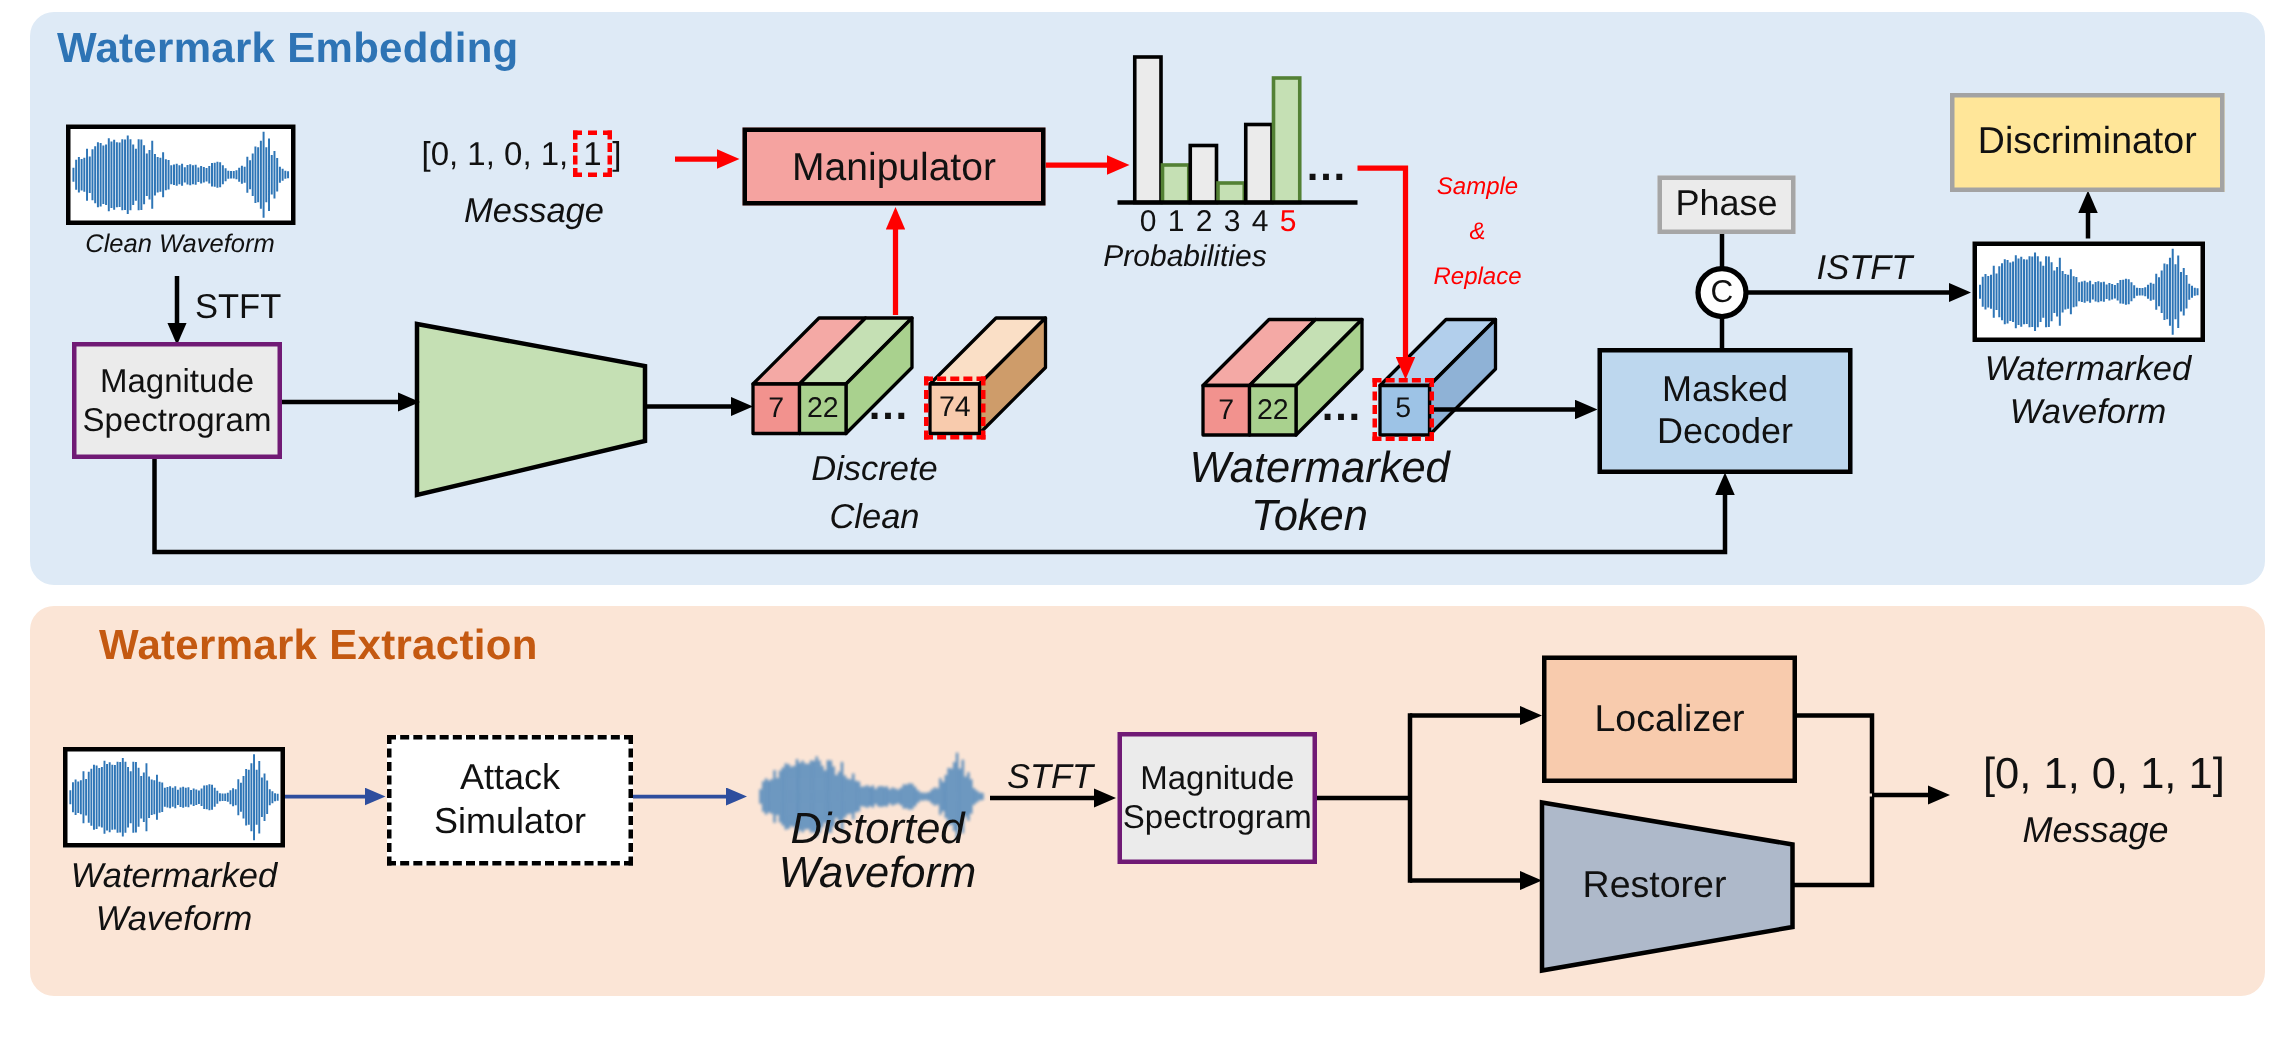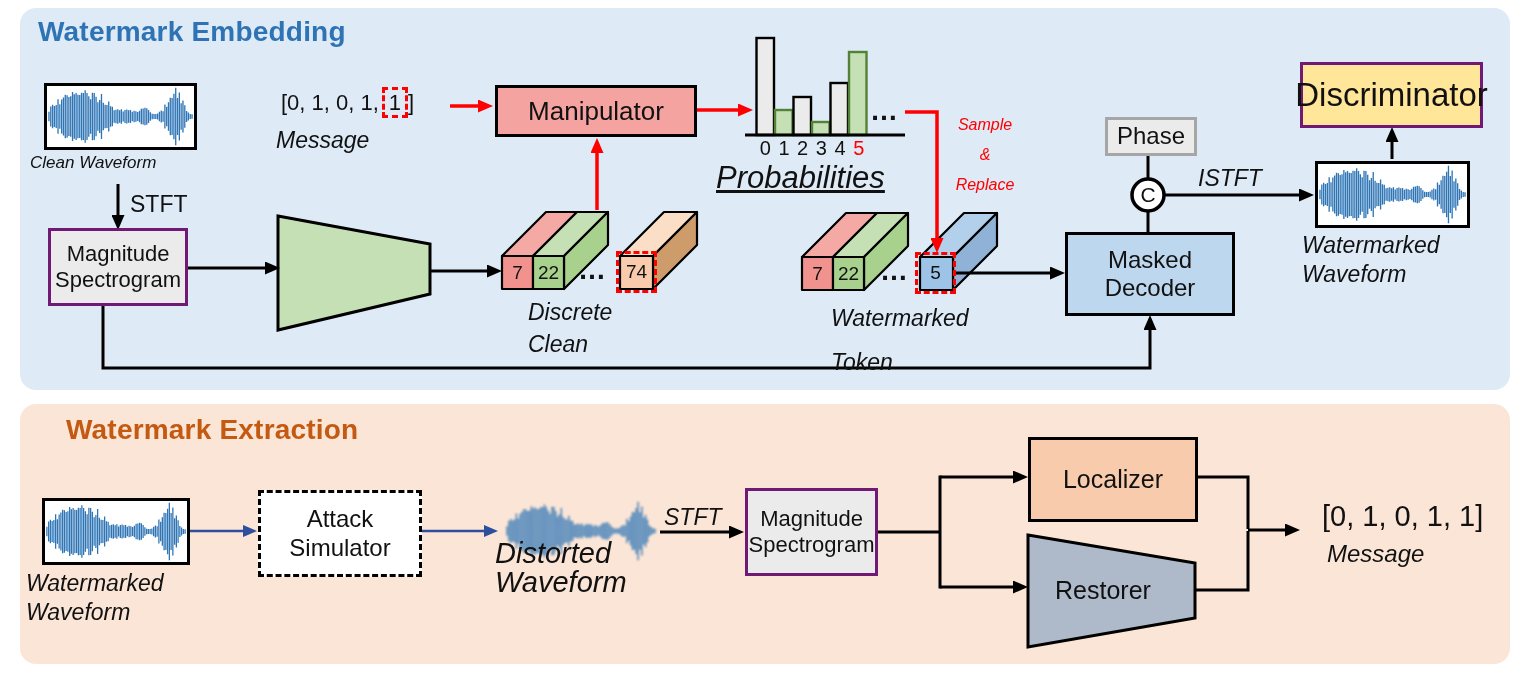--- a/index.html
+++ b/index.html
@@ -10,31 +10,31 @@
   .panel{position:absolute;border-radius:16px;}
   #panel-embed{left:20px;top:8px;width:1490px;height:382px;background:var(--embedding_bg);}
   #panel-extract{left:20px;top:404px;width:1490px;height:260px;background:var(--extraction_bg);}
   .ptitle{position:absolute;font-size:28px;font-weight:600;letter-spacing:.2px;}
   #title-embed{left:38px;top:16px;color:var(--embedding_title);}
   #title-extract{left:38px;top:414px;color:var(--extraction_title);margin-left:28px;}
 
   svg#layer{position:absolute;left:0;top:0;width:1527px;height:693px;}
 
   .box{position:absolute;box-sizing:border-box;display:flex;align-items:center;justify-content:center;text-align:center;line-height:1.18;}
-  .lbl{position:absolute;font-style:italic;line-height:1.22;}
+  .lbl{position:absolute;text-align:center;font-style:italic;line-height:1.22;}
 
   .waveframe{position:absolute;box-sizing:border-box;background:#fff;border:3px solid #000;}
   .waveframe svg,.wavefree svg{display:block;width:100%;height:100%;}
   .wavefree{position:absolute;filter:blur(1px);opacity:.95;}
   .wavepath{stroke:var(--waveform_blue);stroke-width:2.7;fill:none;}
 
   #manipulator{background:var(--manipulator);border:3px solid #000;font-size:26px;}
   #masked-decoder{background:var(--masked_decoder);border:3px solid #000;font-size:24px;}
   #masked-decoder span,#attack-simulator span{display:inline-block;width:112px;}
-  #discriminator{background:var(--discriminator);border:3px solid #701a75;font-size:33px;}
+  #discriminator{background:var(--discriminator);border:3px solid #a3a3a3;font-size:25px;}
   #localizer{background:var(--localizer);border:3px solid #000;font-size:25px;}
   #phase{background:var(--phase_fill);border:3px solid #A6A6A6;font-size:24px;}
   .spect{background:var(--spectrogram_fill);border:3px solid #701a75;font-size:22px;}
   .spect span{display:inline-block;width:126px;}
   #attack-simulator{background:#fff;border:3.5px dashed #000;font-size:24px;}
 
   .f-vq{fill:var(--vq_encoder);stroke:#000;stroke-width:3;}
   .f-restorer{fill:var(--restorer);stroke:#000;stroke-width:3;}
   .tok{stroke:#000;stroke-width:2.2;stroke-linejoin:round;}
   .f-red{fill:var(--token_red);} .f-redtop{fill:#F4A9A5;}
@@ -177,38 +177,38 @@
   </div>
 
   <div id="prob-ticks">
       <span>0</span>
       <span>1</span>
       <span>2</span>
       <span>3</span>
       <span>4</span>
       <span class="hl">5</span>
     </div>
-  <div class="lbl" style="left:716px;top:159px;width:200px;font-size:31px;text-decoration:underline;">Probabilities</div>
+  <div class="lbl" style="left:690px;top:159px;width:200px;font-size:20px;">Probabilities</div>
   <div class="ellip" style="left:870px;top:95px;">…</div>
 
   <div class="redlbl" style="left:925px;top:116px;width:120px;">Sample</div>
   <div class="redlbl" style="left:925px;top:146px;width:120px;">&amp;</div>
   <div class="redlbl" style="left:925px;top:176px;width:120px;">Replace</div>
 
   <div class="cellnum" style="left:502px;top:256px;width:31px;height:33px;">7</div>
   <div class="cellnum" style="left:533px;top:256px;width:31px;height:33px;">22</div>
   <div class="ellip" style="left:578px;top:254px;">…</div>
   <div class="dashcell" style="left:616px;top:251px;width:41px;height:42px;">74</div>
   <div class="lbl" style="left:528px;top:296px;width:110px;font-size:23px;line-height:32px;">Discrete Clean</div>
 
   <div class="cellnum" style="left:802px;top:257px;width:31px;height:33px;">7</div>
   <div class="cellnum" style="left:833px;top:257px;width:31px;height:33px;">22</div>
   <div class="ellip" style="left:880px;top:255px;">…</div>
   <div class="dashcell" style="left:915px;top:252px;width:41px;height:42px;">5</div>
-  <div class="lbl" style="left:831px;top:296px;width:160px;font-size:23px;line-height:44px;">Watermarked Token</div>
+  <div class="lbl" style="left:793px;top:296px;width:160px;font-size:29px;line-height:32px;">Watermarked Token</div>
 
   <div class="box" id="masked-decoder" style="left:1065px;top:232px;width:170px;height:84px;">
     <span>Masked Decoder</span>
   </div>
 
   <div class="box" id="phase" style="left:1105px;top:117px;width:92px;height:39px;">
     <span>Phase</span>
   </div>
   <div class="box" style="left:1138px;top:182px;width:20px;height:26px;font-size:21px;">C</div>
 

